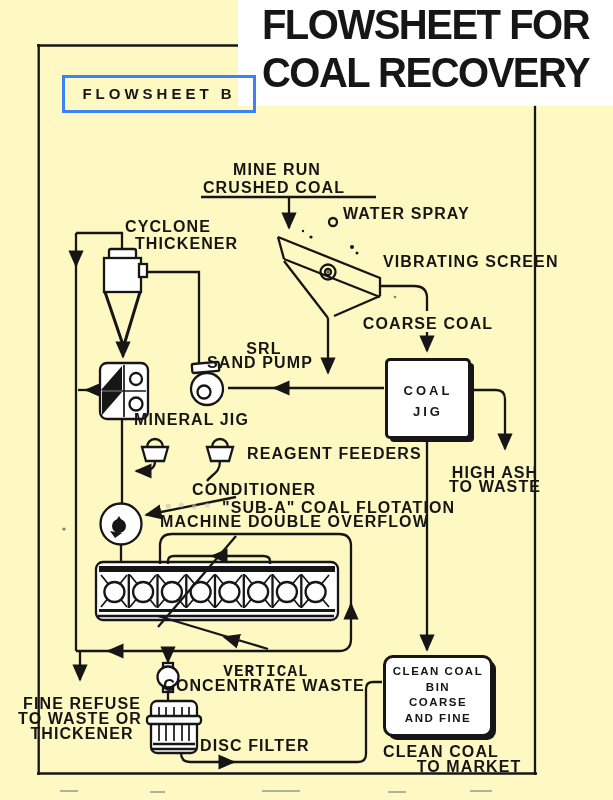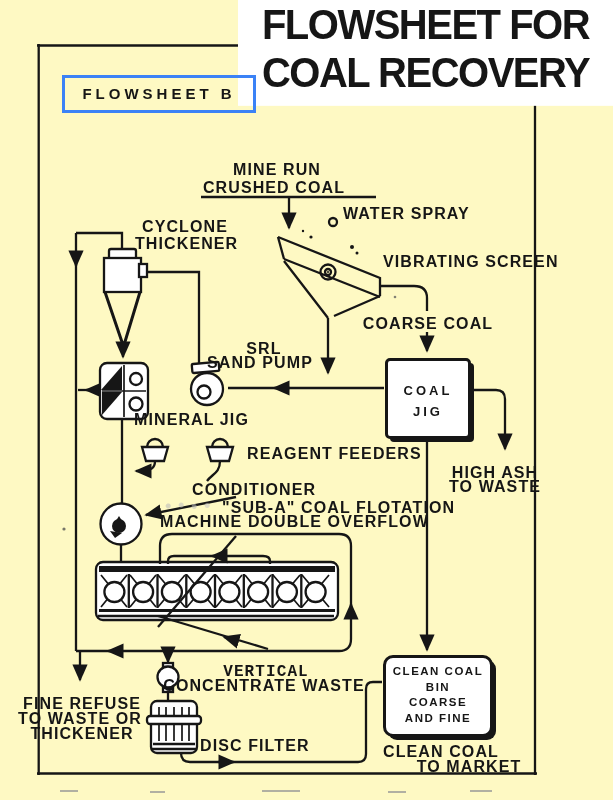--- a/index.html
+++ b/index.html
@@ -222,21 +222,21 @@
   <div>BIN</div>
   <div>COARSE</div>
   <div>AND FINE</div>
 </div>
 
 <div class="smudge"></div>
 
 <div class="lbl ctr" style="left:277px;top:161px;">MINE RUN</div>
 <div class="lbl ctr" style="left:274px;top:179px;">CRUSHED COAL</div>
 <div class="lbl" style="left:343px;top:205px;">WATER SPRAY</div>
-<div class="lbl" style="left:142px;top:218px;">CYCLONE</div>
+<div class="lbl" style="left:125px;top:218px;">CYCLONE</div>
 <div class="lbl" style="left:135px;top:235px;">THICKENER</div>
 <div class="lbl" style="left:383px;top:253px;">VIBRATING SCREEN</div>
 <div class="lbl ctr" style="left:428px;top:315px;">COARSE COAL</div>
 <div class="lbl ctr" style="left:264px;top:340px;">SRL</div>
 <div class="lbl ctr" style="left:260px;top:354px;">SAND PUMP</div>
 <div class="lbl" style="left:134px;top:411px;">MINERAL JIG</div>
 <div class="lbl ctr" style="left:495px;top:464px;">HIGH ASH</div>
 <div class="lbl ctr" style="left:495px;top:478px;">TO WASTE</div>
 <div class="lbl" style="left:247px;top:445px;">REAGENT FEEDERS</div>
 <div class="lbl" style="left:192px;top:481px;">CONDITIONER</div>

